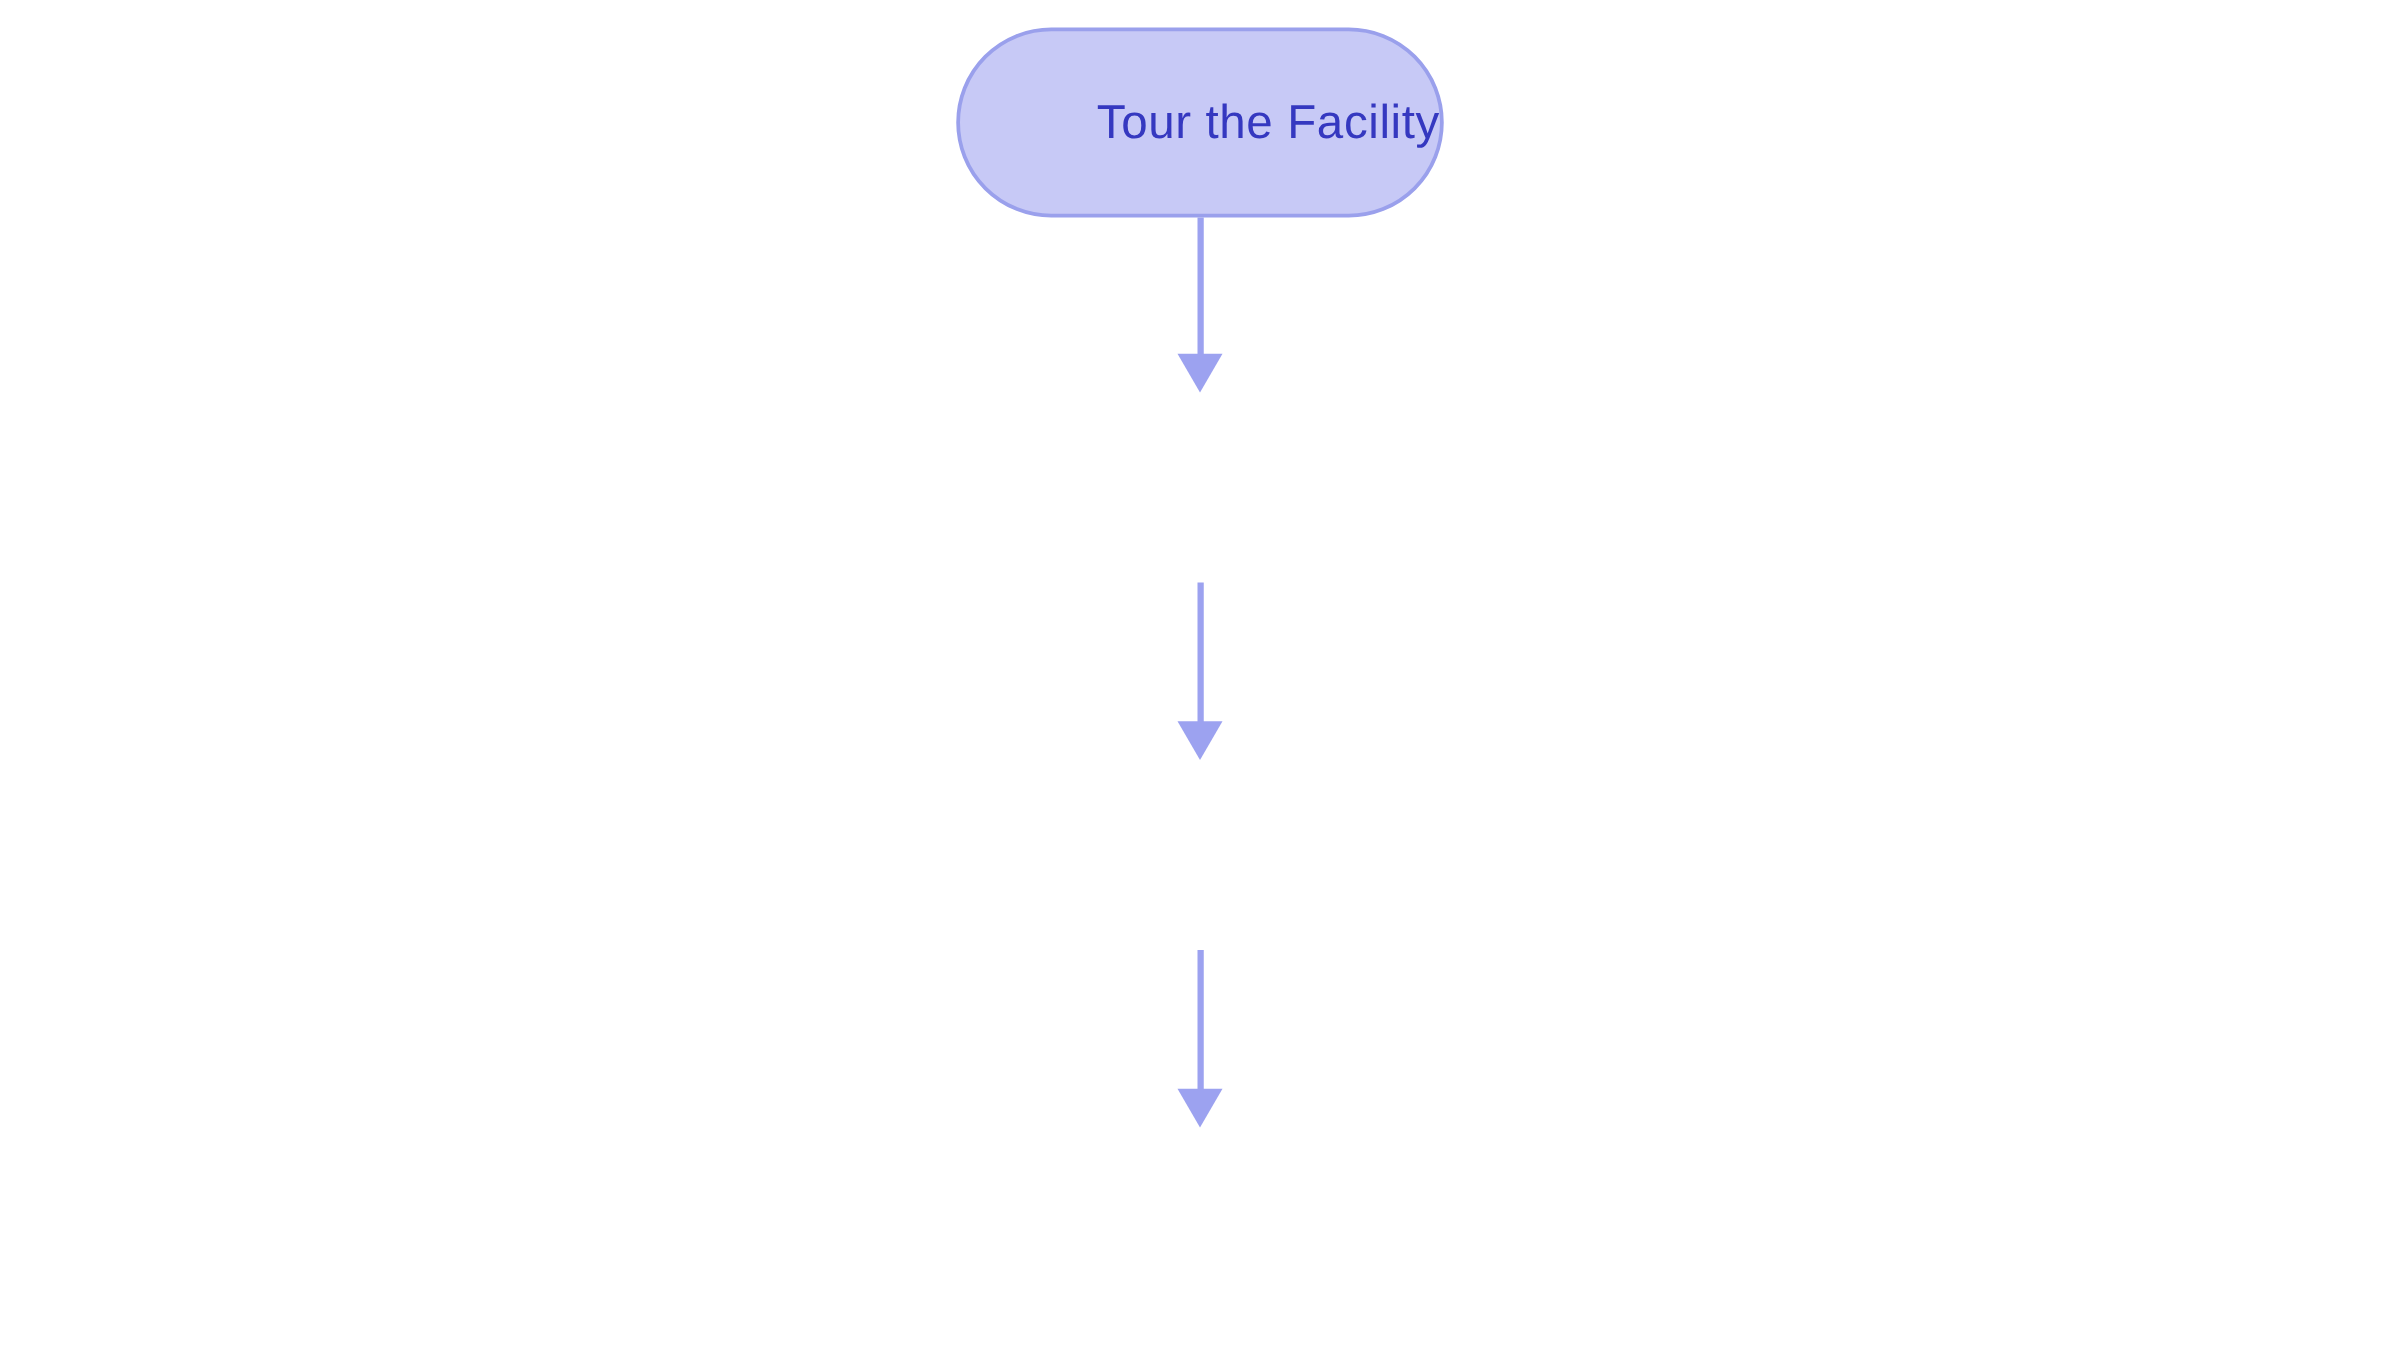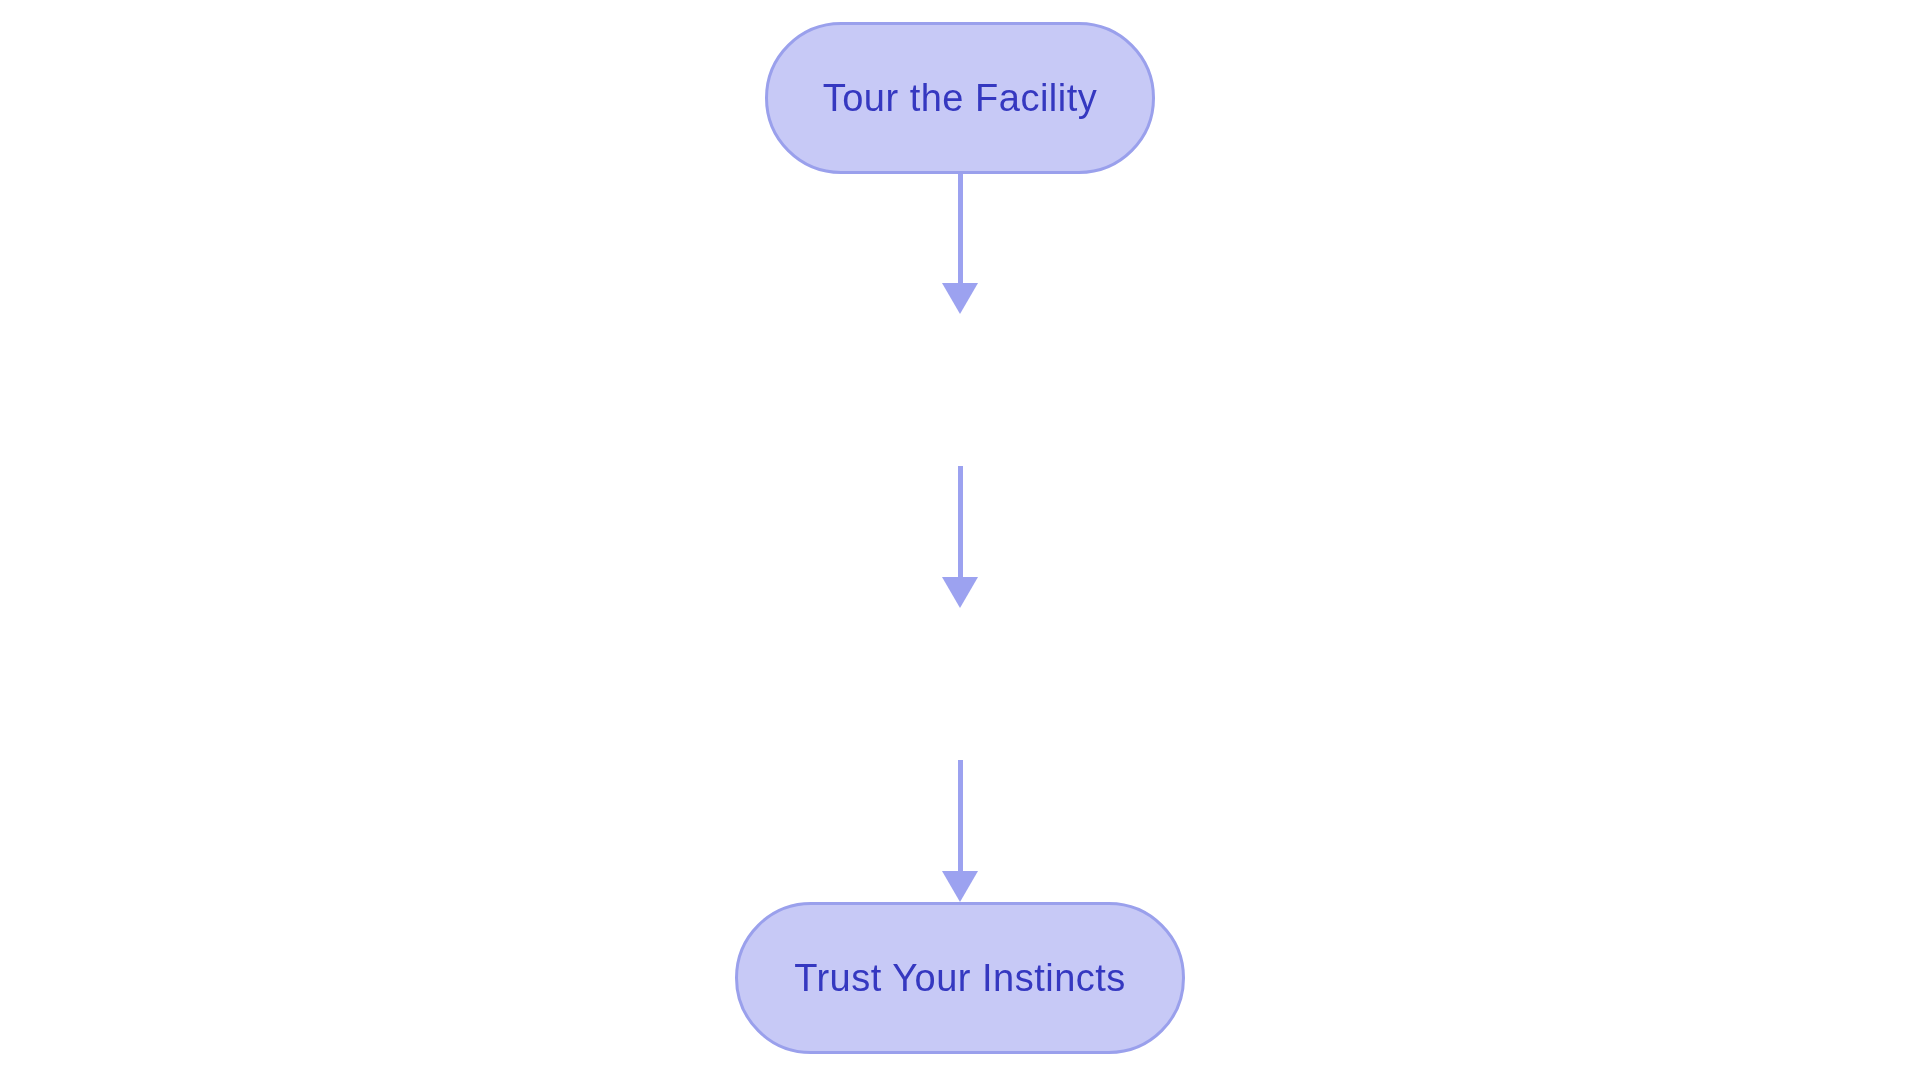--- a/index.html
+++ b/index.html
@@ -22,21 +22,21 @@
     position: absolute;
     left: 50%;
     transform: translateX(-50%);
     height: 152px;
     border-radius: 76px;
     background: var(--nodeFill, #c7c9f6);
     border: 3px solid var(--nodeBorder, #9aa0ec);
     box-sizing: border-box;
     display: flex;
     align-items: center;
-    justify-content: center;
+    justify-content: flex-end;
   }
 
   .node .label {
     color: var(--nodeText, #3538c0);
     font-size: 38px;
     line-height: 1;
     letter-spacing: 0.5px;
     white-space: nowrap;
     user-select: none;
   }
@@ -99,17 +99,14 @@
     <div class="shaft"></div>
     <div class="head"></div>
   </div>
 
 
   <div class="arrow a3">
     <div class="shaft"></div>
     <div class="head"></div>
   </div>
 
-  <div class="node n4">
-    <span class="label">Trust Your Instincts</span>
-  </div>
 
 </div>
 
 </body></html>

